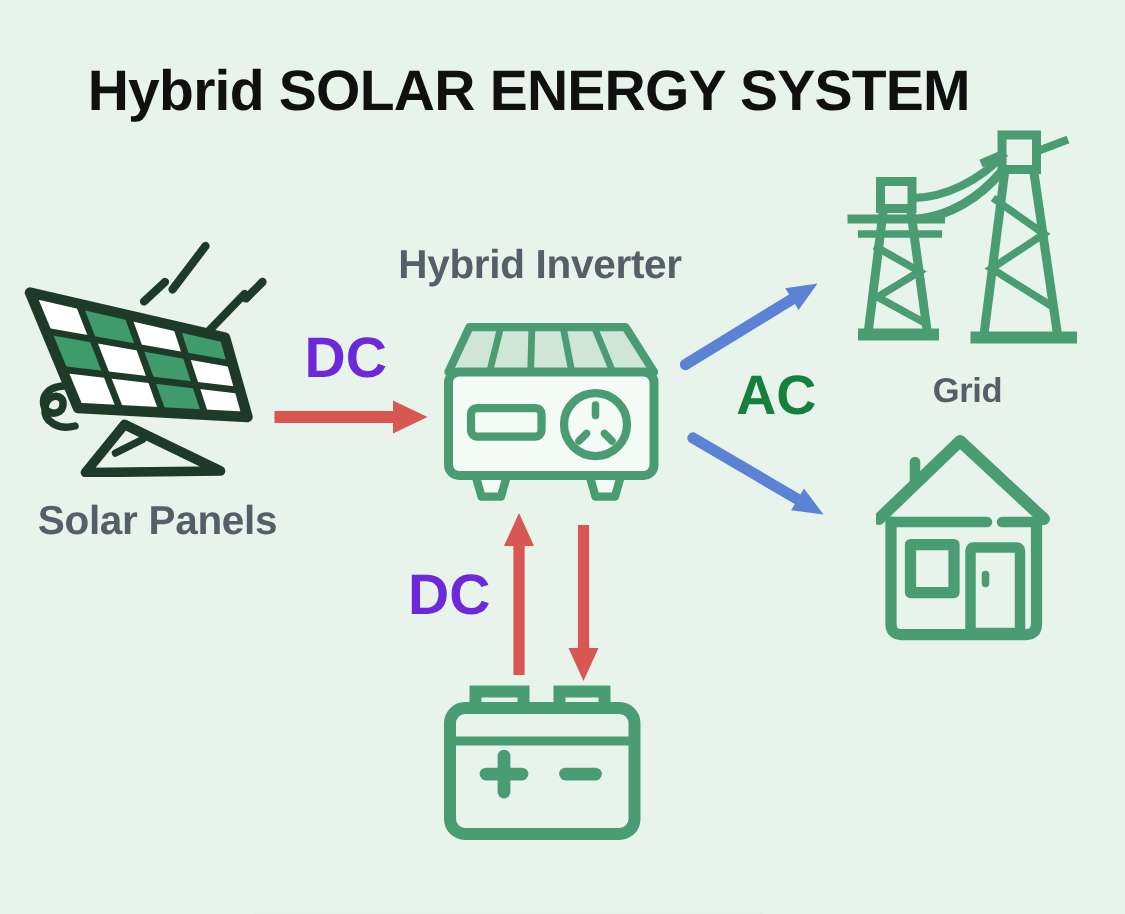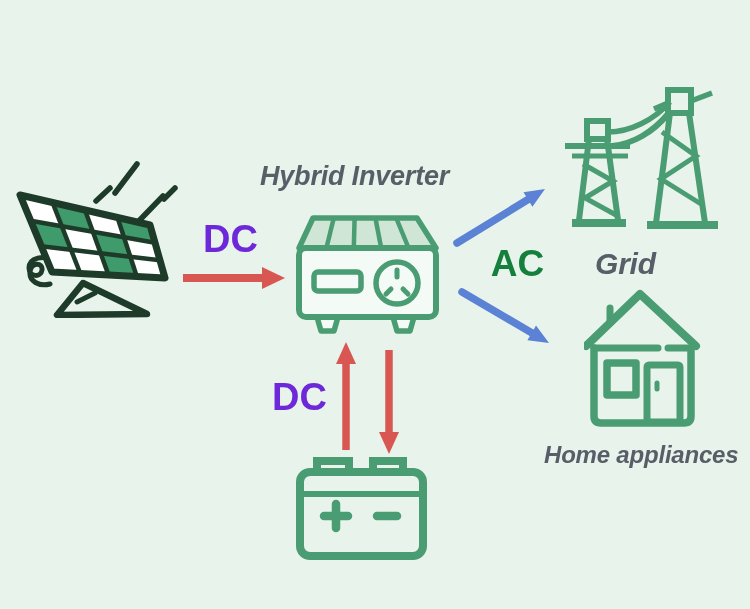--- a/index.html
+++ b/index.html
@@ -2,41 +2,42 @@
 <html><head>
 <meta charset="utf-8">
 <style>
   html,body{margin:0;padding:0;}
   body{background:#cfd8d2;font-family:"Liberation Sans",sans-serif;}
   #canvas{
     position:relative;width:750px;height:609px;background:#e8f4eb;overflow:hidden;
   }
   .abs{position:absolute;}
   .node-label{
-    position:absolute;text-align:left;font-weight:700;color:#575e68;
-    font-family:"Liberation Sans",sans-serif;letter-spacing:-0.2px;font-style:italic;
+    position:absolute;text-align:center;font-weight:700;color:#575e68;
+    font-family:"Liberation Sans",sans-serif;letter-spacing:-0.2px;
   }
   .flow-label{
     position:absolute;text-align:center;font-weight:700;
     font-family:"Liberation Sans",sans-serif;letter-spacing:0px;
   }
   .dc{color:#6d28d9;}
   .ac{color:#15803d;}
   #title{
     position:absolute;left:0;top:40px;width:705px;text-align:center;
     font-size:38px;font-weight:700;color:#101010;letter-spacing:-0.5px;
     font-family:"Liberation Sans",sans-serif;
   }
   svg{display:block;}
 </style>
 </head>
 <body>
 
 <div id="canvas">
 
+  <div id="title">Hybrid SOLAR ENERGY SYSTEM</div>
 
   <svg class="abs" style="left:5px;top:158px" width="200" height="160" viewBox="0 0 200 160">
     <g stroke="#1e3b2a" stroke-width="5.5" stroke-linecap="round">
       <line x1="91" y1="43" x2="105" y2="30"></line>
       <line x1="110" y1="35" x2="132" y2="6"></line>
       <line x1="129" y1="68" x2="158" y2="38"></line>
       <line x1="159" y1="41" x2="170" y2="30"></line>
     </g>
     <g>
       <path d="M52,103 C38,96 24,100 24,110 C24,119 36,120 37,112 C38,104 26,104 25,114 C24,123 34,129 45,126" fill="none" stroke="#1e3b2a" stroke-width="5" stroke-linecap="round"></path>
@@ -55,20 +56,21 @@
       <g stroke="#1e3b2a" stroke-width="4.5">
         <line x1="47.5" y1="44.5" x2="75.3" y2="115.5"></line>
         <line x1="80" y1="52" x2="103.5" y2="117"></line>
         <line x1="112.5" y1="59.5" x2="131.8" y2="118.5"></line>
         <line x1="25.7" y1="62.7" x2="150" y2="84.7"></line>
         <line x1="36.3" y1="88.3" x2="155" y2="102.3"></line>
       </g>
       <polygon points="15,37 145,67 160,120 47,114" fill="none" stroke="#1e3b2a" stroke-width="7" stroke-linejoin="round"></polygon>
     </g>
   </svg>
+  <div class="node-label" style="left:5px;top:332px;width:200px;font-size:27px">Solar Panels</div>
 
   <div class="flow-label dc" style="left:183px;top:218px;width:95px;font-size:38px">DC</div>
   <svg class="abs" style="left:178px;top:262px" width="115" height="34" viewBox="0 0 115 34">
     <line x1="5" y1="16" x2="85" y2="16" stroke="#d95752" stroke-width="8"></line>
     <polygon points="107,16 84,5 84,27" fill="#d95752"></polygon>
   </svg>
 
   <div class="node-label" style="left:260px;top:161px;width:200px;font-size:27px">Hybrid Inverter</div>
   <svg class="abs" style="left:293px;top:205px" width="150" height="132" viewBox="0 0 150 132">
     <g>
@@ -127,35 +129,34 @@
         <line x1="131" y1="31" x2="147" y2="141" stroke-width="6"></line>
         <polyline points="104,50 138,74 103,97 143,122" stroke-width="5"></polyline>
         <line x1="89" y1="143" x2="160" y2="143" stroke-width="8"></line>
       </g>
       <g>
         <path d="M50,50 C72,50 96,38 112,20" stroke-width="5.5"></path>
         <path d="M54,64 C75,62 95,50 110,32" stroke-width="6"></path>
       </g>
     </g>
   </svg>
-  <div class="node-label" style="left:595px;top:247px;width:100px;font-size:30px">Grid</div>
+  <div class="node-label" style="left:595px;top:247px;width:100px;font-size:23px">Grid</div>
 
   <svg class="abs" style="left:584px;top:286px" width="118" height="145" viewBox="0 0 118 145">
     <g fill="none" stroke="#4a9c72" stroke-linecap="round" stroke-linejoin="round">
       <line x1="26" y1="37" x2="26" y2="22" stroke-width="7"></line>
       <polyline points="2,60 56,8 112,60" stroke-width="8"></polyline>
       <path d="M10,62 L10,130 Q10,137 17,137 L100,137 Q107,137 107,130 L107,62" stroke-width="7.5"></path>
       <line x1="10" y1="62" x2="74" y2="62" stroke-width="7"></line>
       <line x1="84" y1="62" x2="105" y2="62" stroke-width="7"></line>
       <rect x="23" y="77" width="29" height="32" stroke-width="7.5"></rect>
       <rect x="63" y="79" width="33" height="57" rx="2" stroke-width="7"></rect>
       <line x1="73" y1="97" x2="73" y2="103" stroke-width="5"></line>
     </g>
   </svg>
-  <div class="node-label" style="left:544px;top:441px;width:200px;font-size:24px">Home appliances</div>
 
   <div class="flow-label dc" style="left:252px;top:376px;width:95px;font-size:38px">DC</div>
   <svg class="abs" style="left:330px;top:336px" width="34" height="122" viewBox="0 0 34 122">
     <line x1="16" y1="114" x2="16" y2="26" stroke="#d95752" stroke-width="7.5"></line>
     <polygon points="16,6 6,28 26,28" fill="#d95752"></polygon>
   </svg>
   <svg class="abs" style="left:373px;top:342px" width="34" height="120" viewBox="0 0 34 120">
     <line x1="16" y1="8" x2="16" y2="92" stroke="#d95752" stroke-width="7.5"></line>
     <polygon points="16,112 6,90 26,90" fill="#d95752"></polygon>
   </svg>

